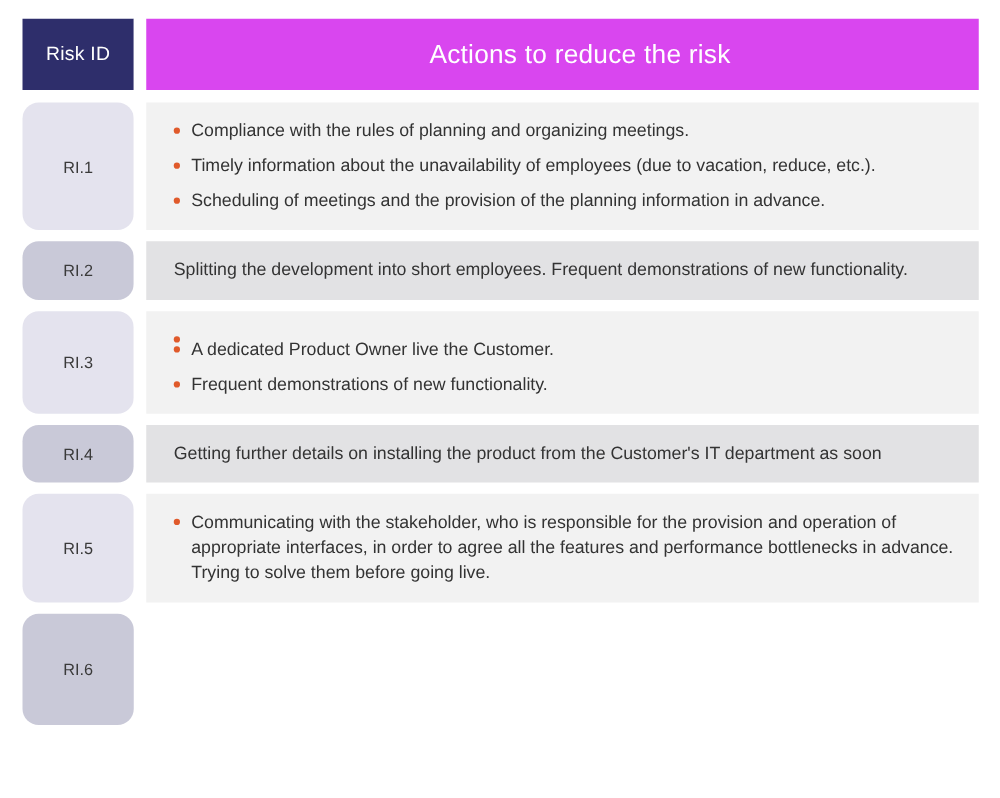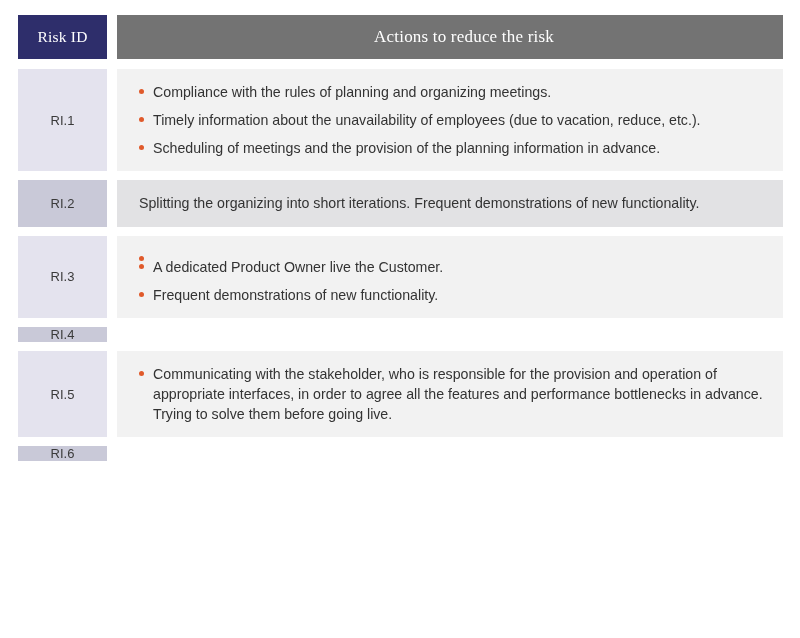--- a/index.html
+++ b/index.html
@@ -19,68 +19,68 @@
     position: absolute;
     left: 18px;
     top: 15px;
     width: 765px;
   }
 
   
   .table-header {
     display: flex;
     align-items: stretch;
-    height: 44px;
+    height: 57px;
     margin-bottom: 10px;
-    font-family: Liberation Serif, serif;
   }
   .hdr-id {
     width: 89px;
     flex: 0 0 89px;
     background: #2e2e6b;
     color: #ffffff;
     display: flex;
     align-items: center;
     justify-content: center;
     font-size: 15.5px;
     letter-spacing: 0.2px;
   }
   .hdr-gap {
     width: 10px;
     flex: 0 0 10px;
     background: #ffffff;
   }
   .hdr-actions {
     flex: 1 1 auto;
-    background: #737373;
+    background: #d946ef;
     color: #ffffff;
     display: flex;
     align-items: center;
     justify-content: center;
-    font-size: 17px;
+    font-size: 21px;
     letter-spacing: 0.2px;
     padding-left: 28px;
   }
 
   
   .row {
     display: flex;
     align-items: stretch;
     margin-bottom: 9px;
   }
-  .row:last-child { margin-bottom: 0; }
+  .row:last-child { margin-bottom: 0; flex-direction: column; }
 
   .cell-id {
     width: 89px;
     flex: 0 0 89px;
     display: flex;
     align-items: center;
     justify-content: center;
     font-size: 13px;
     color: #3a3a3a;
+    border-radius: 13px;
   }
   .cell-gap {
     width: 10px;
     flex: 0 0 10px;
     background: #ffffff;
   }
   .cell-content {
     flex: 1 1 auto;
     display: flex;
     flex-direction: column;
@@ -141,37 +141,40 @@
             <li><span class="dot"></span><span>Compliance with the rules of planning and organizing meetings.</span></li>
             <li><span class="dot"></span><span>Timely information about the unavailability of employees (due to vacation, reduce, etc.).</span></li>
             <li><span class="dot"></span><span>Scheduling of meetings and the provision of the planning information in advance.</span></li>
           </ul>
         </div>
       </div>
       <div class="row even">
         <div class="cell-id">RI.2</div>
         <div class="cell-gap"></div>
         <div class="cell-content">
-          <p class="plain-text">Splitting the organizing into short iterations. Frequent demonstrations of new functionality.</p>
+          <p class="plain-text">Splitting the development into short employees. Frequent demonstrations of new functionality.</p>
         </div>
       </div>
       <div class="row odd">
         <div class="cell-id">RI.3</div>
         <div class="cell-gap"></div>
         <div class="cell-content">
           <ul class="bullets">
             <li><span class="dot"></span></li>
             <li><span class="dot"></span><span>A dedicated Product Owner live the Customer.</span></li>
             <li><span class="dot"></span><span>Frequent demonstrations of new functionality.</span></li>
           </ul>
         </div>
       </div>
       <div class="row even">
         <div class="cell-id">RI.4</div>
         <div class="cell-gap"></div>
+        <div class="cell-content">
+          <p class="plain-text">Getting further details on installing the product from the Customer's IT department as soon</p>
+        </div>
       </div>
       <div class="row odd">
         <div class="cell-id">RI.5</div>
         <div class="cell-gap"></div>
         <div class="cell-content">
           <ul class="bullets">
             <li><span class="dot"></span><span>Communicating with the stakeholder, who is responsible for the provision and operation of appropriate interfaces, in order to agree all the features and performance bottlenecks in advance. Trying to solve them before going live.</span></li>
           </ul>
         </div>
       </div>

